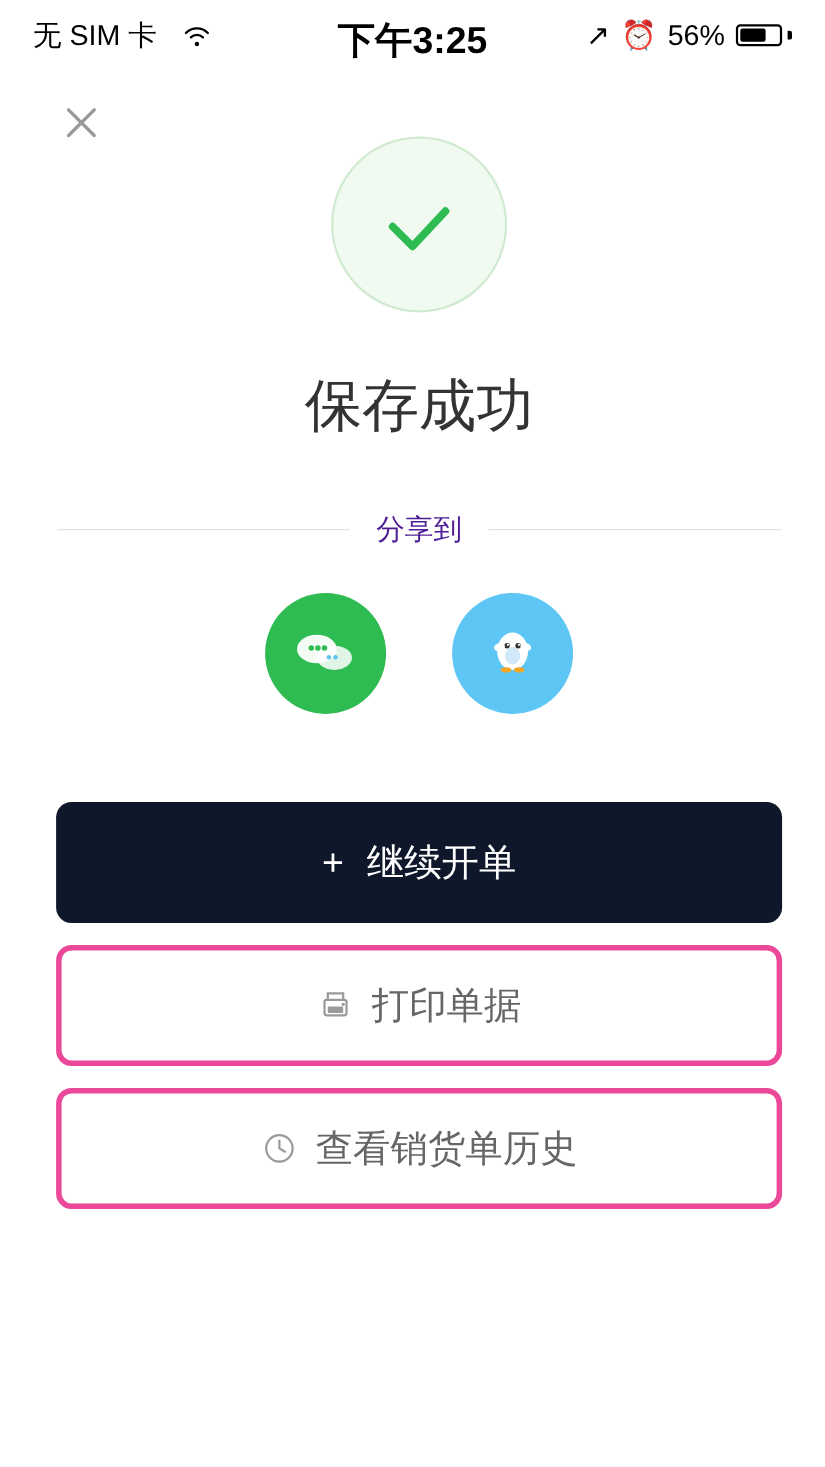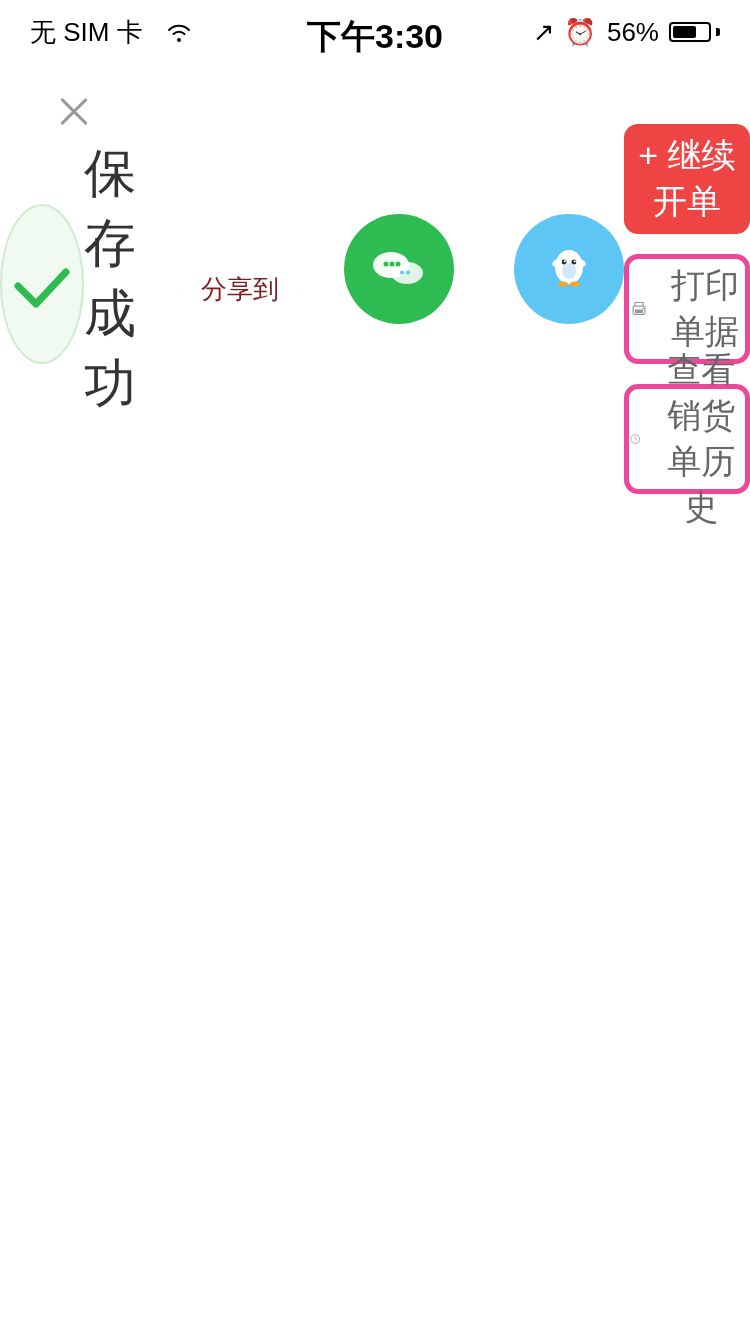--- a/index.html
+++ b/index.html
@@ -108,23 +108,24 @@
       top: 50%;
       left: 0;
       border-radius: 2px;
     }
     .close-icon-shape::before { transform: rotate(45deg); }
     .close-icon-shape::after { transform: rotate(-45deg); }
 
     
     .main-content {
       display: flex;
-      flex-direction: row;
+      flex-direction: column;
       align-items: center;
       padding-top: 60px;
+      margin-left: 12px;
     }
 
     
     .success-circle {
       width: 160px;
       height: 160px;
       border-radius: 50%;
       background: #f0faf0;
       border: 2px solid #d0ead0;
       display: flex;
@@ -153,21 +154,21 @@
       padding: 0 40px;
       margin-bottom: 40px;
     }
     .divider-line {
       flex: 1;
       height: 1px;
       background: #e0e0e0;
     }
     .divider-label {
       font-size: 26px;
-      color: #7f1d1d;
+      color: #4c1d95;
       padding: 0 24px;
     }
 
     
     .share-icons {
       display: flex;
       gap: 60px;
       margin-bottom: 80px;
     }
     .share-icon-btn {
@@ -199,42 +200,43 @@
       border-radius: 14px;
       display: flex;
       align-items: center;
       justify-content: center;
       gap: 16px;
       font-size: 34px;
       cursor: pointer;
       border: none;
     }
     .btn-primary {
-      background: #ef4444;
+      background: #0f172a;
       color: #fff;
+      font-family: Liberation Mono, monospace;
     }
     .btn-secondary {
       background: #fff;
       color: #666;
       border: 5px solid #ec4899;
     }
   </style>
 </head>
 <body>
 
 <div class="status-bar">
   <div class="status-left">
     <span>无 SIM 卡</span>
     <svg class="wifi-icon" viewBox="0 0 28 20" fill="none" xmlns="http://www.w3.org/2000/svg">
       <path d="M14 16a2 2 0 110 4 2 2 0 010-4z" fill="#000"></path>
       <path d="M8.5 12c1.5-1.5 3.3-2.3 5.5-2.3s4 .8 5.5 2.3" stroke="#000" stroke-width="2" fill="none" stroke-linecap="round"></path>
       <path d="M4 8c2.7-2.7 6.2-4.2 10-4.2s7.3 1.5 10 4.2" stroke="#000" stroke-width="2" fill="none" stroke-linecap="round"></path>
     </svg>
   </div>
-  <div class="status-center">下午3:30</div>
+  <div class="status-center">下午3:25</div>
   <div class="status-right">
     <span>↗</span>
     <span>⏰</span>
     <span>56%</span>
     <div class="battery-icon">
       <div class="battery-body">
         <div class="battery-fill"></div>
       </div>
       <div class="battery-tip"></div>
     </div>

